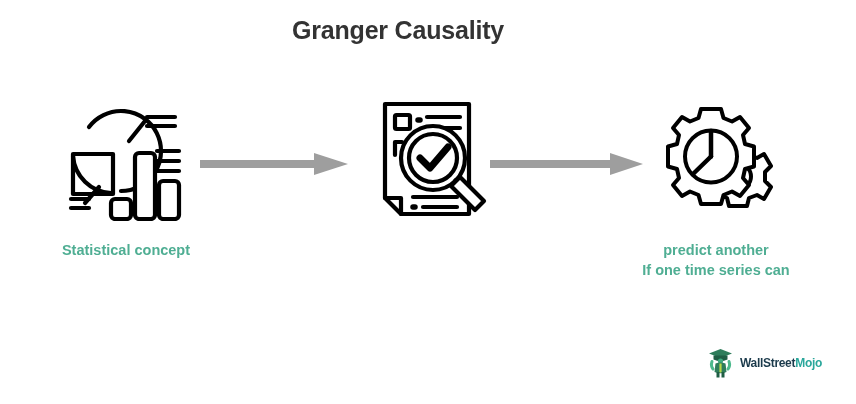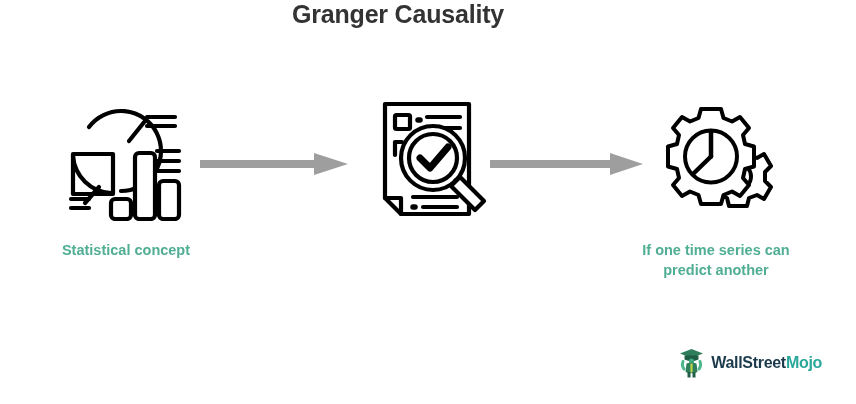--- a/index.html
+++ b/index.html
@@ -12,21 +12,21 @@
     height: 404px;
     position: relative;
     overflow: hidden;
     font-family: "Liberation Sans", sans-serif;
     -webkit-font-smoothing: antialiased;
   }
 
   
   .title {
     position: absolute;
-    top: 0;
+    top: 16px;
     left: 0;
     width: 796px;
     text-align: center;
     font-size: 25px;
     font-weight: bold;
     color: #333333;
     letter-spacing: -0.2px;
   }
 
   
@@ -74,21 +74,21 @@
   
   .logo {
     position: absolute;
     right: 34px;
     bottom: 26px;
     display: flex;
     align-items: center;
     gap: 6px;
   }
   .logo-text {
-    font-size: 16px;
+    font-size: 12px;
     font-weight: bold;
     letter-spacing: -0.3px;
     white-space: nowrap;
   }
   .logo-text .ws { color: #1b3a4b; }
   .logo-text .mj { color: #2aa79b; }
 </style>
 </head>
 <body>
 
@@ -192,22 +192,22 @@
                    L-29,-38 L-21,-33.5 L-12.5,-37 Z" fill="#ffffff"></path>
 
           <circle cx="0" cy="1.5" r="26" fill="#ffffff"></circle>
 
           <path d="M0,1.5 L0,-24" stroke-width="4.5"></path>
           <path d="M0,1.5 L-18,19" stroke-width="4.5"></path>
         </g>
       </svg>
     </div>
     <div class="caption">
+      <div>predict another</div>
       <div>If one time series can</div>
-      <div>predict another</div>
     </div>
   </div>
 
 </div>
 
 <div class="logo">
   <svg width="27" height="30" viewBox="0 0 27 30">
 
     <polygon points="13.5,1 25,5.5 13.5,10 2,5.5" fill="#2e7d5b"></polygon>
     <path d="M6.5 7.5 L6.5 11.5 Q13.5 15 20.5 11.5 L20.5 7.5 Z" fill="#1f5e44"></path>

